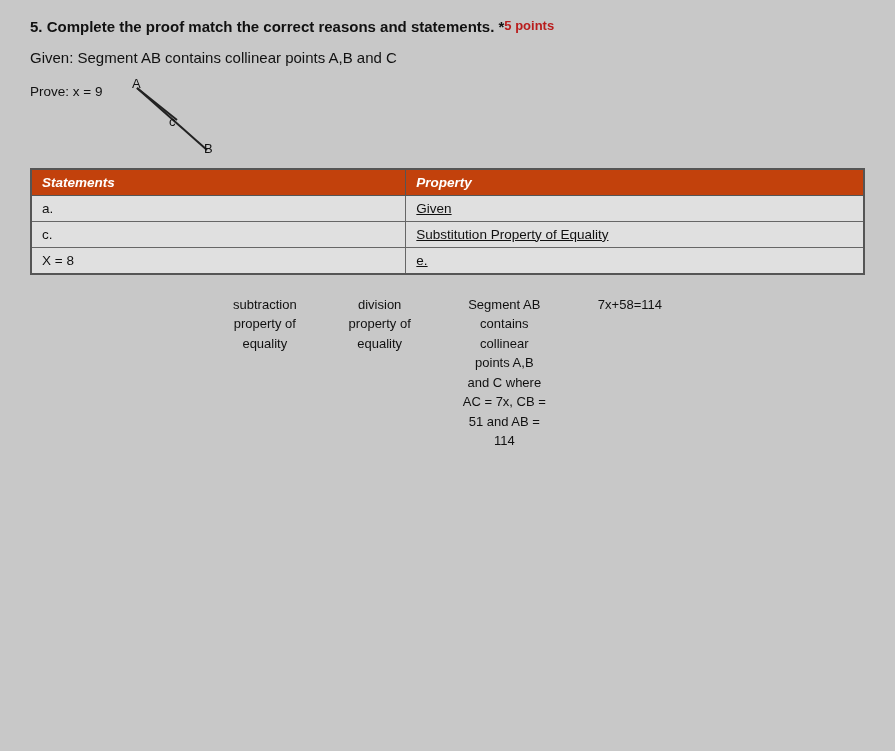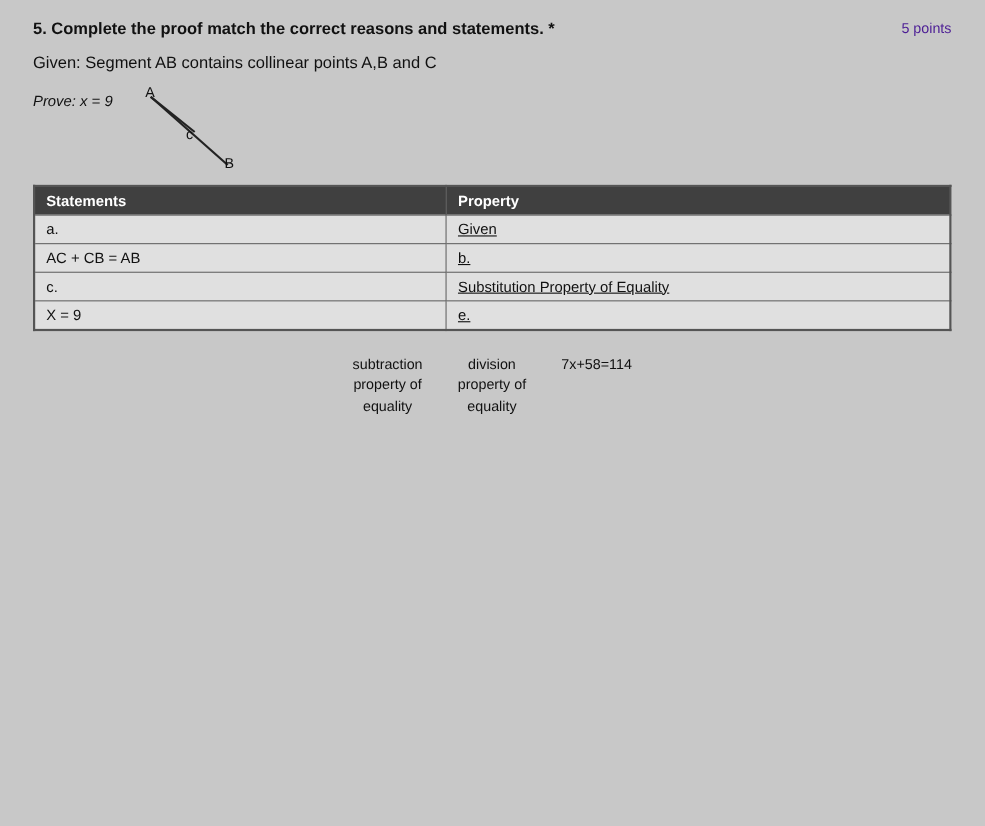--- a/index.html
+++ b/index.html
@@ -7,90 +7,90 @@
       background-color: #c8c8c8;
       font-family: Arial, sans-serif;
       font-size: 14px;
       width: 895px;
       min-height: 751px;
       padding: 18px 30px 20px 30px;
       color: #111;
     }
     .question-header {
       display: flex;
-      justify-content: space-between;
       align-items: flex-start;
       margin-bottom: 12px;
     }
     .question-title {
       font-size: 15px;
       font-weight: bold;
     }
     .points-label {
       font-size: 13px;
-      color: #4c1d95;
+      color: #b91c1c;
+      font-weight: bold;
     }
     .given-section {
       margin-bottom: 8px;
       font-size: 15px;
       line-height: 1.5;
     }
     .prove-section {
       display: flex;
       align-items: flex-start;
       margin-bottom: 10px;
       font-size: 13.5px;
     }
     .prove-text {
       margin-right: 20px;
       margin-top: 6px;
-      font-style: italic;
     }
     .diagram-area {
       position: relative;
       width: 120px;
       height: 80px;
     }
     .diagram-area svg {
       width: 120px;
       height: 80px;
     }
     .proof-table {
       width: 100%;
       border-collapse: collapse;
       border: 2px solid #555;
       margin-bottom: 20px;
       background: #e0e0e0;
     }
     .proof-table th {
-      background: #404040;
+      background: #c2410c;
       color: #fff;
       text-align: left;
       padding: 5px 10px;
       font-size: 13.5px;
       font-weight: bold;
       border: 1px solid #555;
+      font-style: italic;
     }
     .proof-table td {
       border: 1px solid #666;
       padding: 5px 10px;
       font-size: 13.5px;
       min-height: 26px;
     }
     .proof-table td.stmt {
       width: 45%;
     }
     .proof-table td.reason {
       width: 55%;
       text-decoration: underline;
     }
     .options-section {
       display: flex;
       justify-content: center;
-      gap: 32px;
+      gap: 52px;
       margin-top: 10px;
       align-items: flex-start;
     }
     .option-item {
       text-align: center;
       font-size: 13px;
       line-height: 1.5;
     }
     .option-item .opt-text {
       display: inline-block;
@@ -133,32 +133,29 @@
       <th class="stmt">Statements</th>
       <th class="reason">Property</th>
     </tr>
   </thead>
   <tbody id="proof-tbody">
   <tr>
         <td class="stmt">a.</td>
         <td class="reason">Given</td>
       </tr>
       <tr>
-        <td class="stmt">AC + CB = AB</td>
-        <td class="reason">b.</td>
-      </tr>
-      <tr>
         <td class="stmt">c.</td>
         <td class="reason">Substitution Property of Equality</td>
       </tr>
       <tr>
-        <td class="stmt">X = 9</td>
+        <td class="stmt">X = 8</td>
         <td class="reason">e.</td>
       </tr>
     </tbody>
 </table>
 
 <div class="options-section">
 
 <div class="option-item"><span class="opt-text">subtraction<br>property of<br>equality</span></div>
     <div class="option-item"><span class="opt-text">division<br>property of<br>equality</span></div>
+    <div class="option-item"><span class="opt-text">Segment AB<br>contains<br>collinear<br>points A,B<br>and C where<br>AC = 7x, CB =<br>51 and AB =<br>114</span></div>
     <div class="option-item"><span class="opt-text">7x+58=114</span></div>
   </div>
 
 </body></html>

